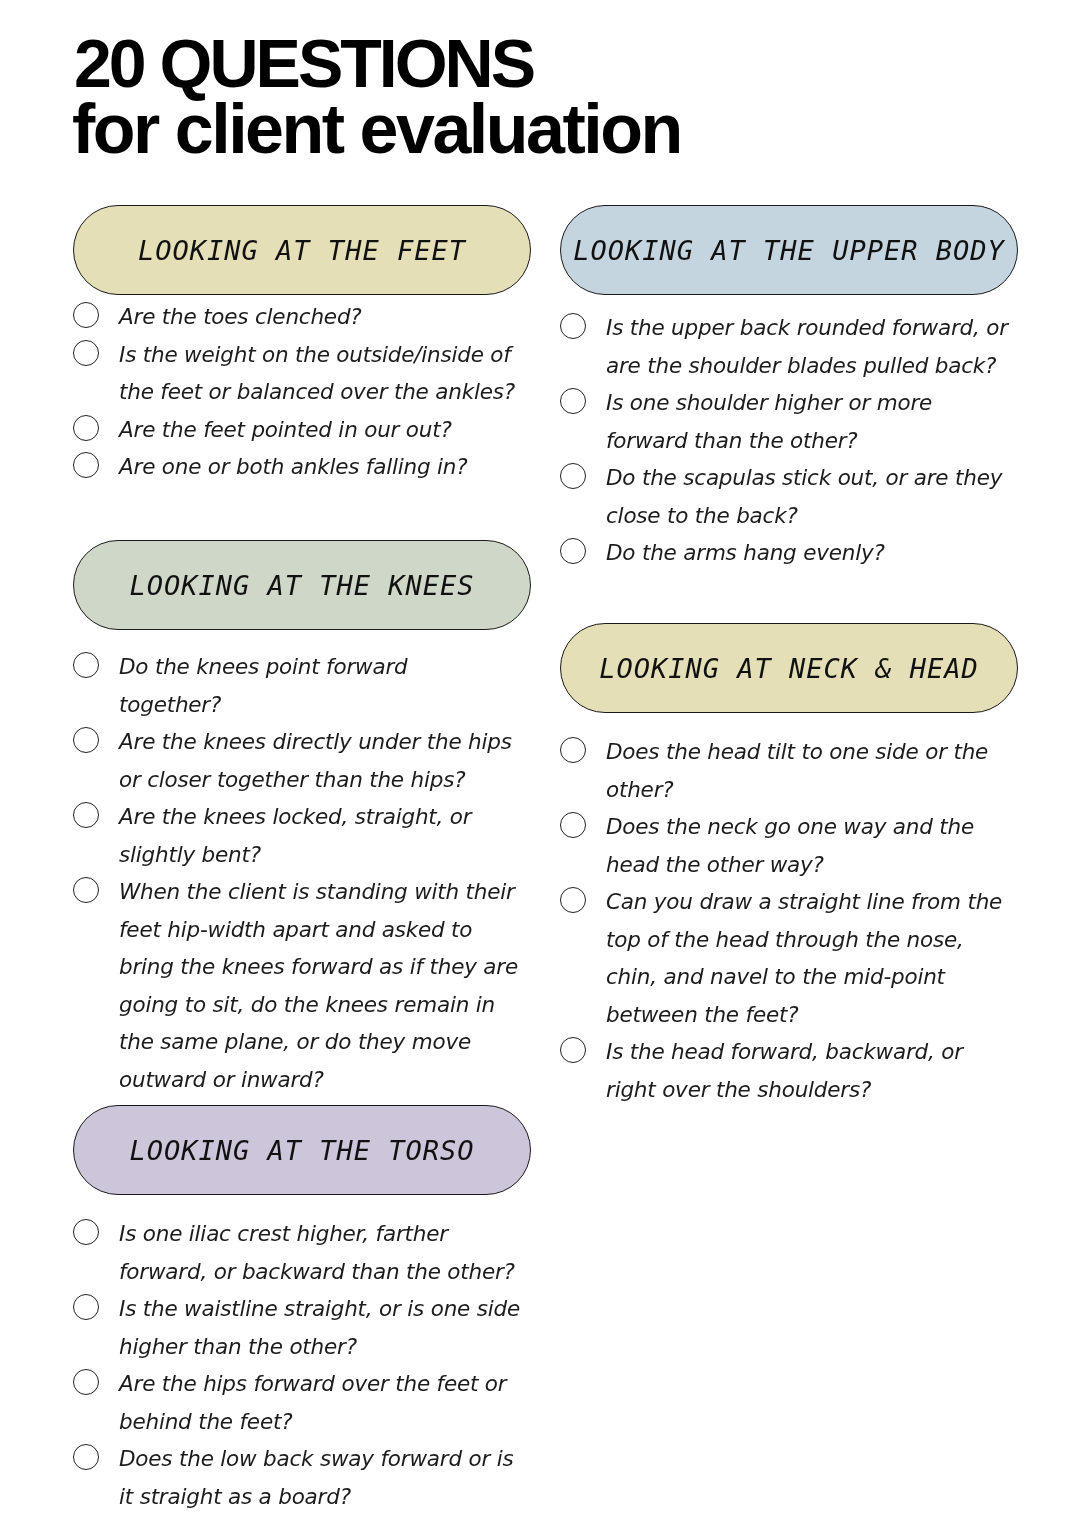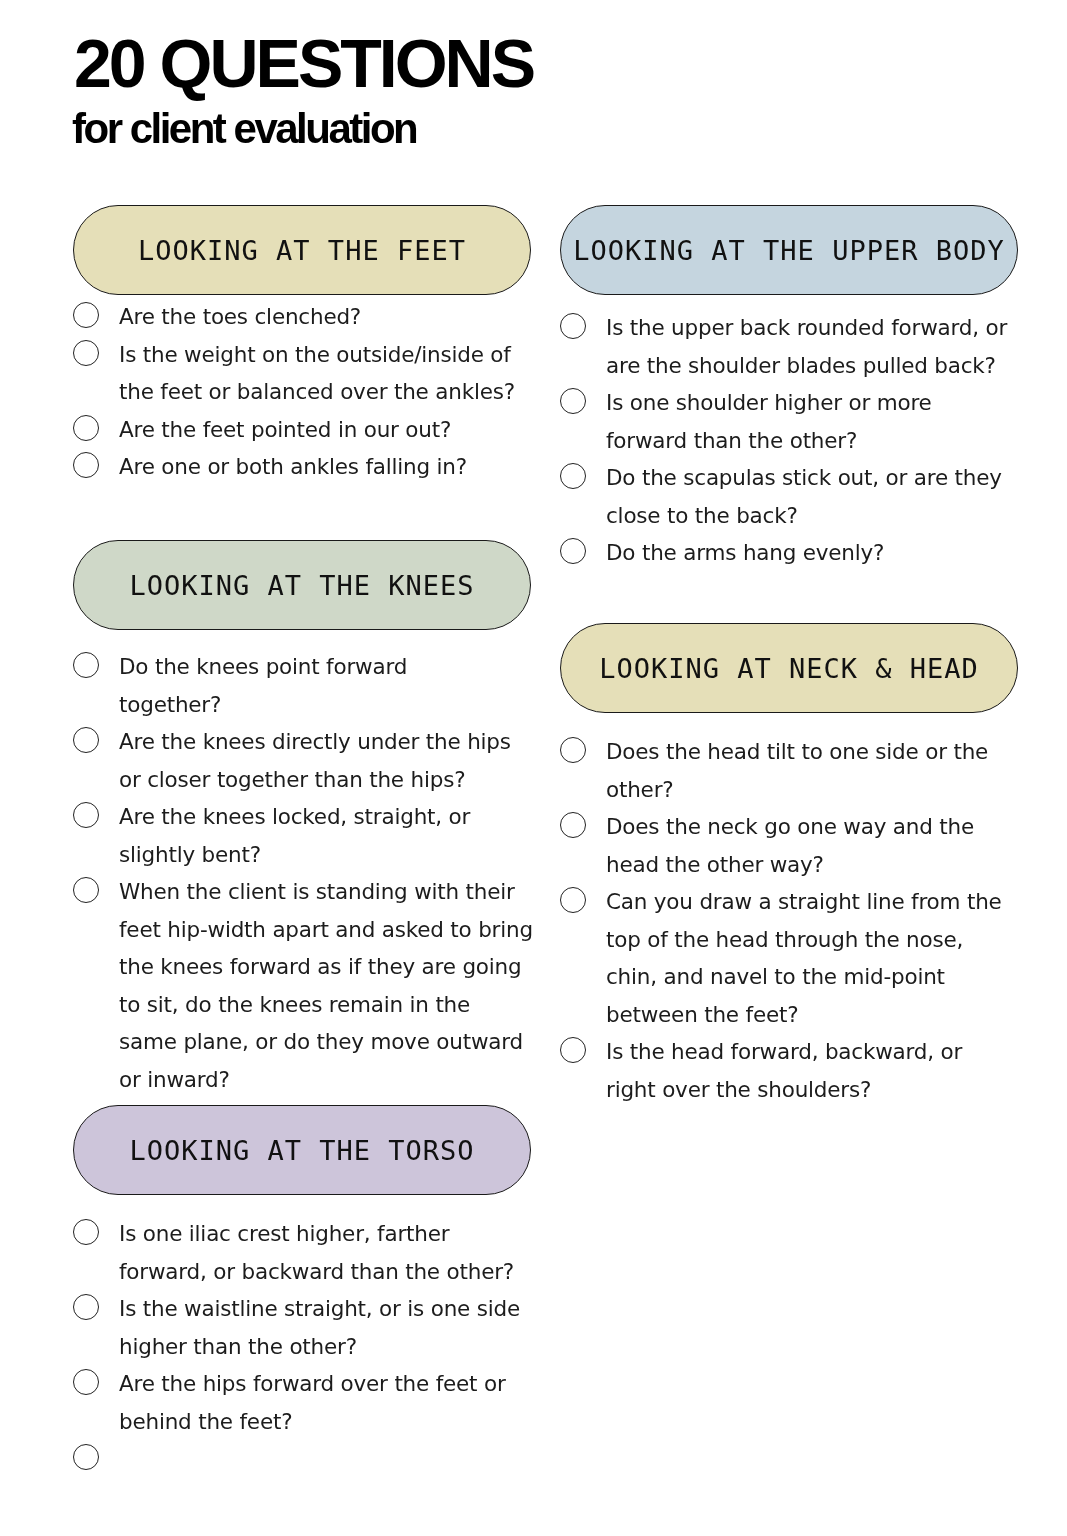--- a/index.html
+++ b/index.html
@@ -9,24 +9,24 @@
     }
     .title-1 {
       position: absolute; left: 74px; top: 20px;
       font-family: "Liberation Sans", sans-serif; font-weight: bold;
       font-size: 68px; line-height: 86px; letter-spacing: -3px; color: #000;
       margin: 0;
     }
     .title-2 {
       position: absolute; left: 72px; top: 94px;
       font-family: "Liberation Sans", sans-serif; font-weight: bold;
-      font-size: 42px; line-height: 70px; letter-spacing: -2.5px; color: #000;
+      font-size: 70px; line-height: 70px; letter-spacing: -2.5px; color: #000;
       margin: 0;
     }
-    .section { position: absolute; width: 460px; }
+    .section { position: absolute; width: 460px; font-style: italic; }
     .pill {
       box-sizing: border-box; width: 458px; height: 90px;
       border: 1.5px solid #1a1a1a; border-radius: 45px;
       display: flex; align-items: center; justify-content: center;
       font-family: "DejaVu Sans Mono", monospace; font-size: 27px;
       letter-spacing: 1px; color: #111;
     }
     .list { list-style: none; margin: 20px 0 0 0; padding: 0; }
     .item {
       position: relative; padding-left: 46px;
@@ -70,21 +70,21 @@
 </section>
 
 <section class="section" style="left:73px; top:1105px;">
   <div class="pill" style="background: rgb(205, 197, 218);">
     <span>LOOKING AT THE TORSO</span>
   </div>
   <ul class="list" style="margin-top:20px;">
     <li class="item"><span class="circle"></span><span>Is one iliac crest higher, farther forward, or backward than the other?</span></li>
     <li class="item"><span class="circle"></span><span>Is the waistline straight, or is one side higher than the other?</span></li>
     <li class="item"><span class="circle"></span><span>Are the hips forward over the feet or behind the feet?</span></li>
-    <li class="item"><span class="circle"></span></li>
+    <li class="item"><span class="circle"></span><span>Does the low back sway forward or is it straight as a board?</span></li>
   </ul>
 </section>
 
 <section class="section" style="left:560px; top:205px;">
   <div class="pill" style="background: rgb(197, 213, 223);">
     <span>LOOKING AT THE UPPER BODY</span>
   </div>
   <ul class="list" style="margin-top:14px;">
     <li class="item"><span class="circle"></span><span>Is the upper back rounded forward, or are the shoulder blades pulled back?</span></li>
     <li class="item" style="padding-right:60px;"><span class="circle"></span><span>Is one shoulder higher or more forward than the other?</span></li>

